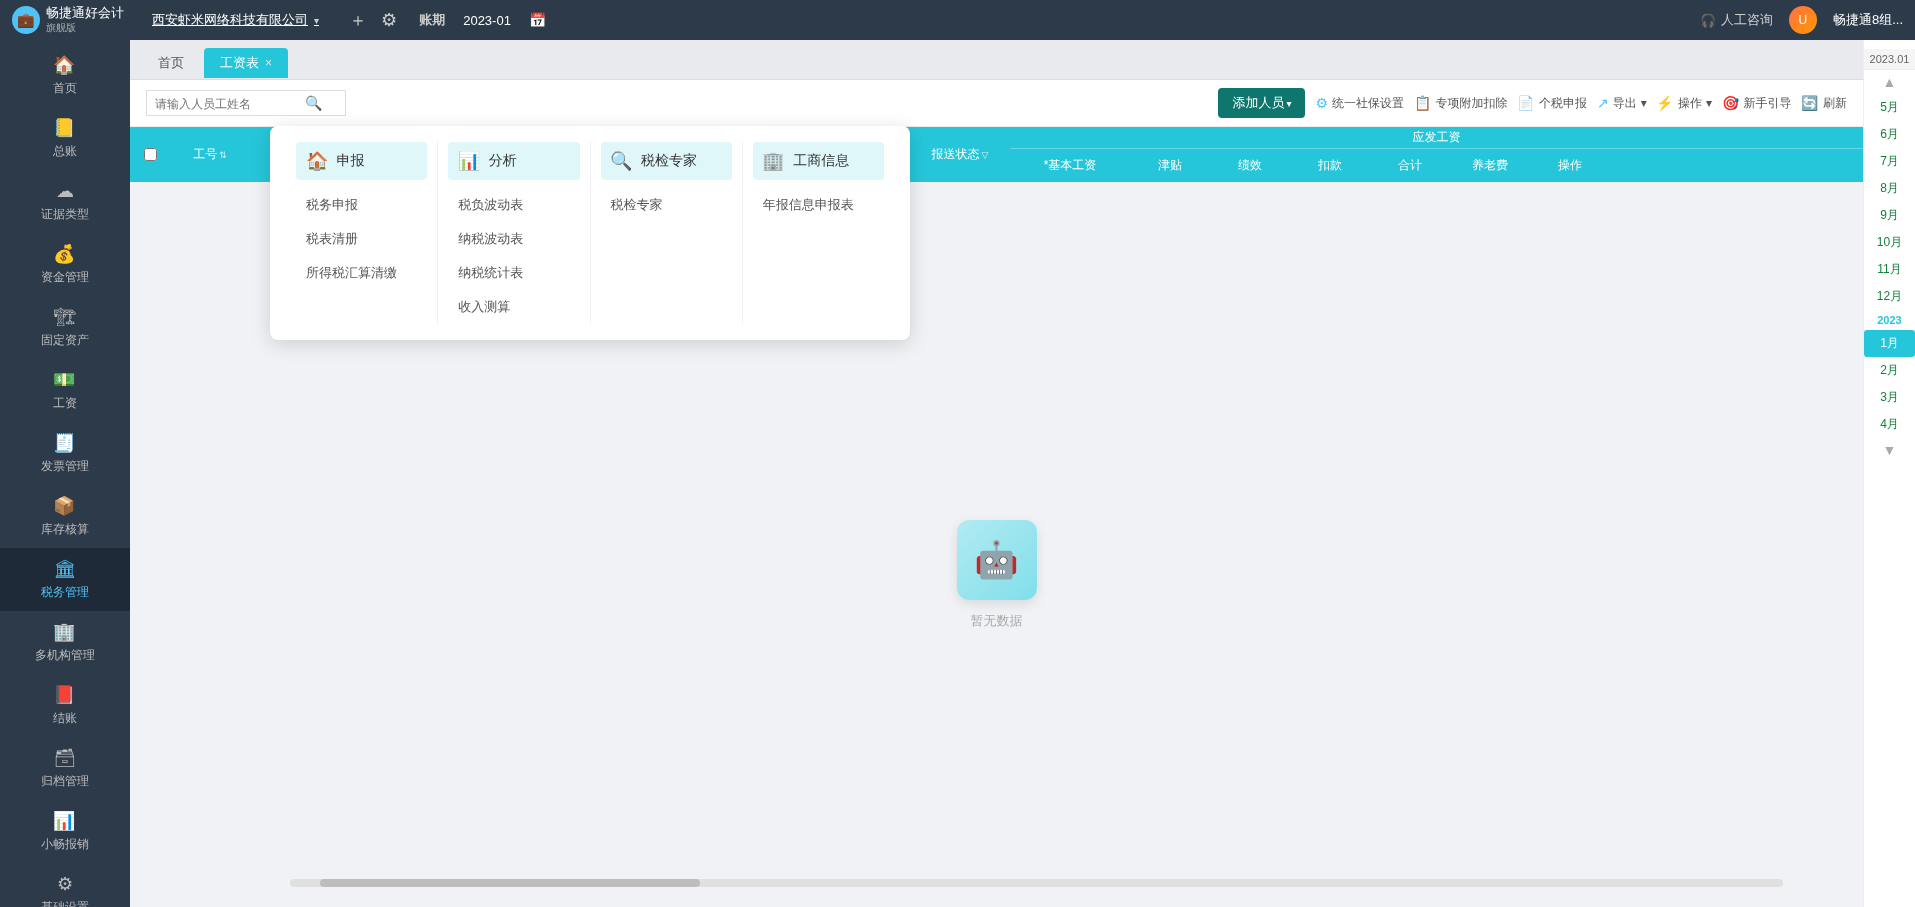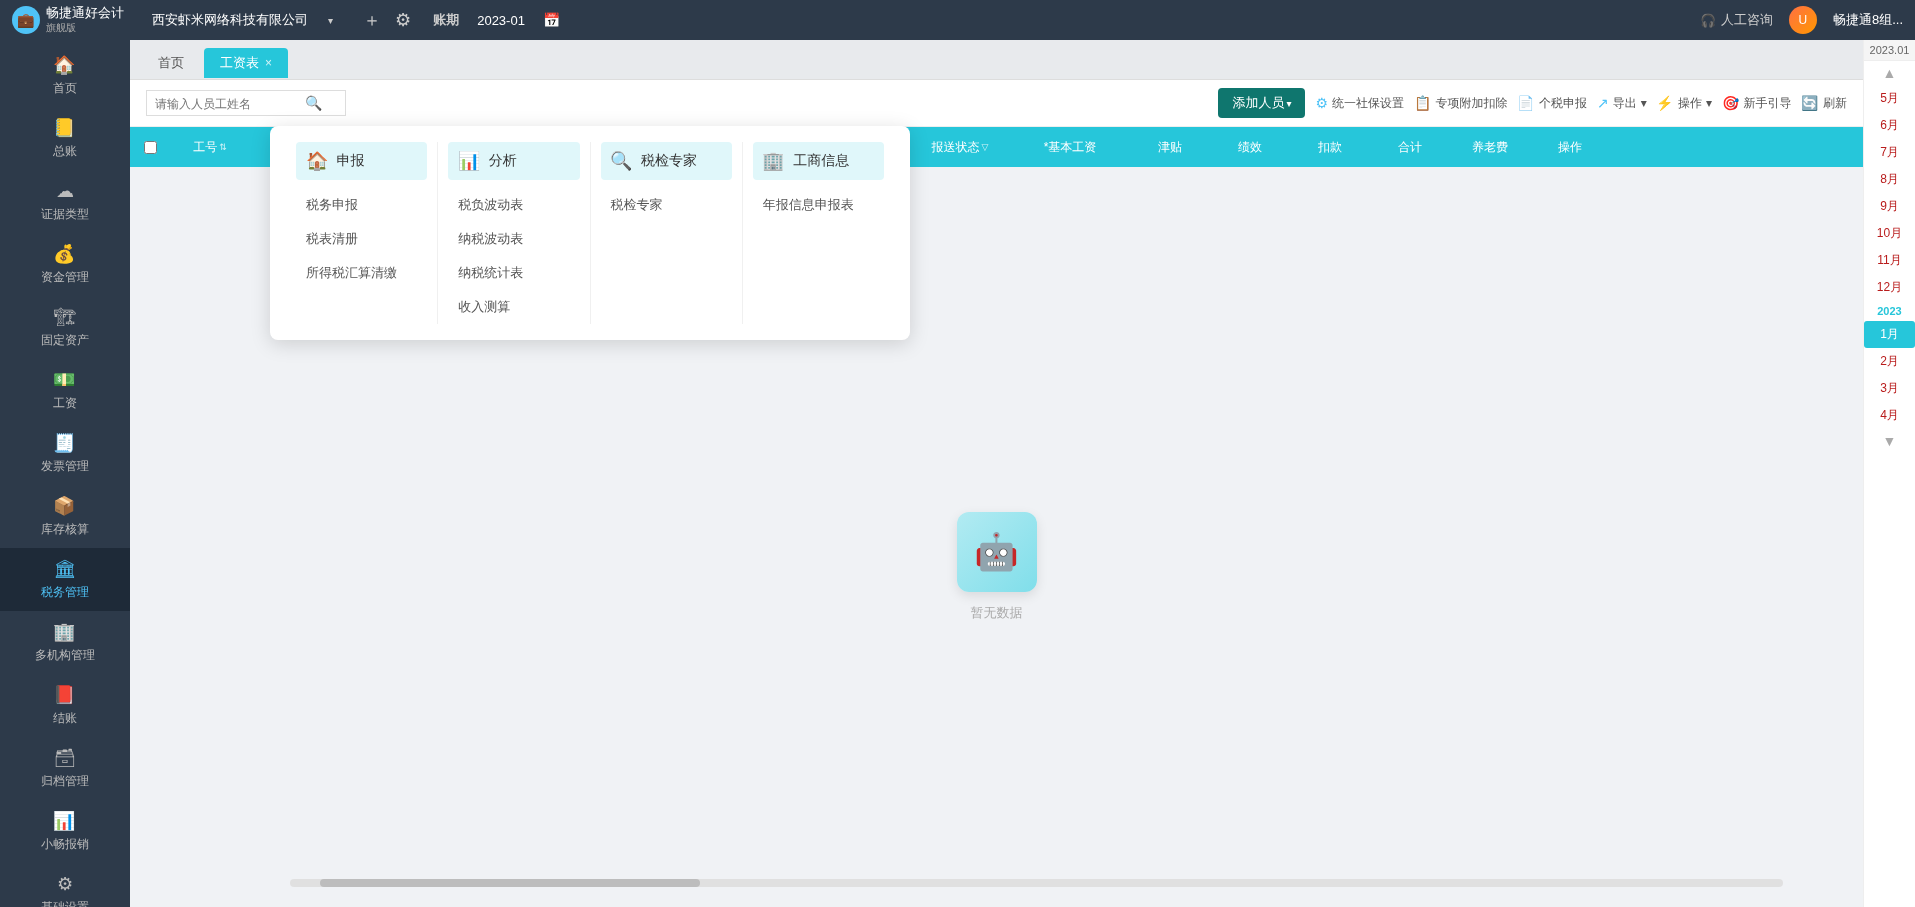--- a/index.html
+++ b/index.html
@@ -24,22 +24,22 @@
     .logo-icon {
       width: 28px; height: 28px;
       background: #4fc3f7;
       border-radius: 50%;
       display: flex; align-items: center; justify-content: center;
       color: white; font-size: 14px; font-weight: bold;
     }
     .logo-text { color: white; font-size: 13px; line-height: 1.2; }
     .logo-sub { color: #aaa; font-size: 10px; }
     .company-selector {
-      display: flex; align-items: center; gap: 20px;
-      color: white; font-size: 13px; cursor: pointer; padding: 0 10px;
+      display: flex; align-items: center; gap: 6px;
+      color: white; font-size: 13px; cursor: pointer; padding: 0 10px; text-decoration: underline;
     }
     .chevron-down { color: #ccc; font-size: 10px; }
     .header-actions { display: flex; align-items: center; gap: 14px; margin-left: 20px; }
     .header-btn { color: #ccc; font-size: 18px; cursor: pointer; }
     .period-label { color: #ccc; font-size: 13px; margin-left: 8px; font-weight: bold; }
     .period-value { color: white; font-size: 13px; margin-left: 4px; }
     .calendar-icon { color: #4fc3f7; font-size: 14px; cursor: pointer; margin-left: 4px; }
     .top-right {
       margin-left: auto;
       display: flex; align-items: center; gap: 16px;
@@ -194,28 +194,29 @@
       background: white;
       border-left: 1px solid #eee;
       display: flex; flex-direction: column;
       overflow-y: auto;
       flex-shrink: 0;
     }
     .right-panel-header {
       background: #f5f5f5; padding: 4px 2px;
       text-align: center; font-size: 11px; color: #666;
       border-bottom: 1px solid #eee;
+      margin-top: 9px;
     }
     .calendar-nav {
       display: flex; justify-content: center; gap: 2px; padding: 4px 0;
     }
     .cal-nav-btn { color: #aaa; font-size: 14px; cursor: pointer; }
     .month-item {
       padding: 5px 4px; text-align: center; font-size: 12px;
-      color: #b91c1c; cursor: pointer;
+      color: #15803d; cursor: pointer;
     }
     .month-item.active {
       background: #26c6da; color: white; border-radius: 3px;
     }
     .year-label {
       text-align: center; font-size: 11px; color: #26c6da;
       padding: 4px 0; font-weight: bold;
     }
 
     
@@ -432,20 +433,23 @@
         </div>
       </div>
       <div class="th-cell col-report">
         <div class="th-filter">
           <span>报送状态</span>
           <span class="sort-icon">▽</span>
         </div>
       </div>
 
       <div style="display:flex; flex-direction:column; flex:1;">
+        <div style="text-align:center; border-bottom:1px solid rgba(255,255,255,0.3); padding:2px 0; font-size:12px;">
+          <span>应发工资</span>
+        </div>
         <div style="display:flex;align-items:center;">
           <div class="th-cell col-base"><span>*基本工资</span></div>
           <div class="th-cell col-allowance"><span>津贴</span></div>
           <div class="th-cell col-perf"><span>绩效</span></div>
           <div class="th-cell col-deduct"><span>扣款</span></div>
           <div class="th-cell col-total"><span>合计</span></div>
           <div class="th-cell col-pension"><span>养老费</span></div>
           <div class="th-cell col-op"><span>操作</span></div>
         </div>
       </div>

